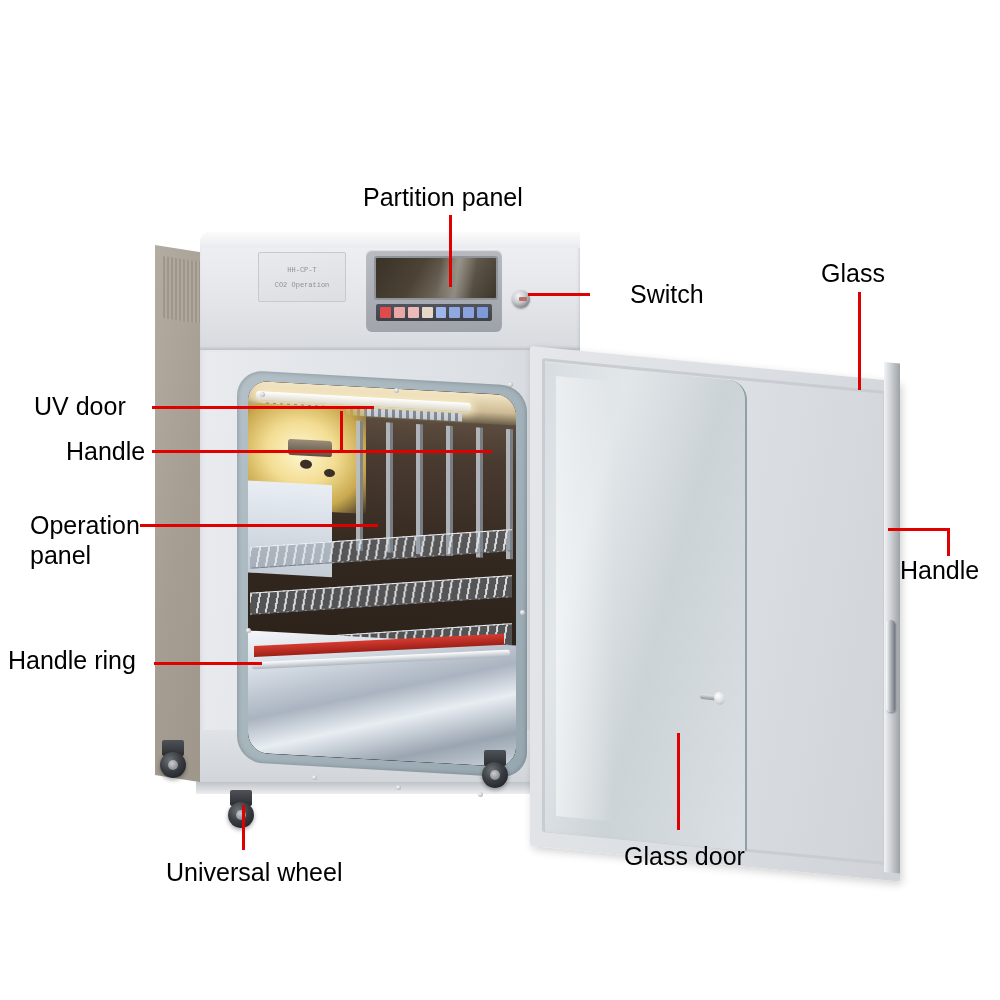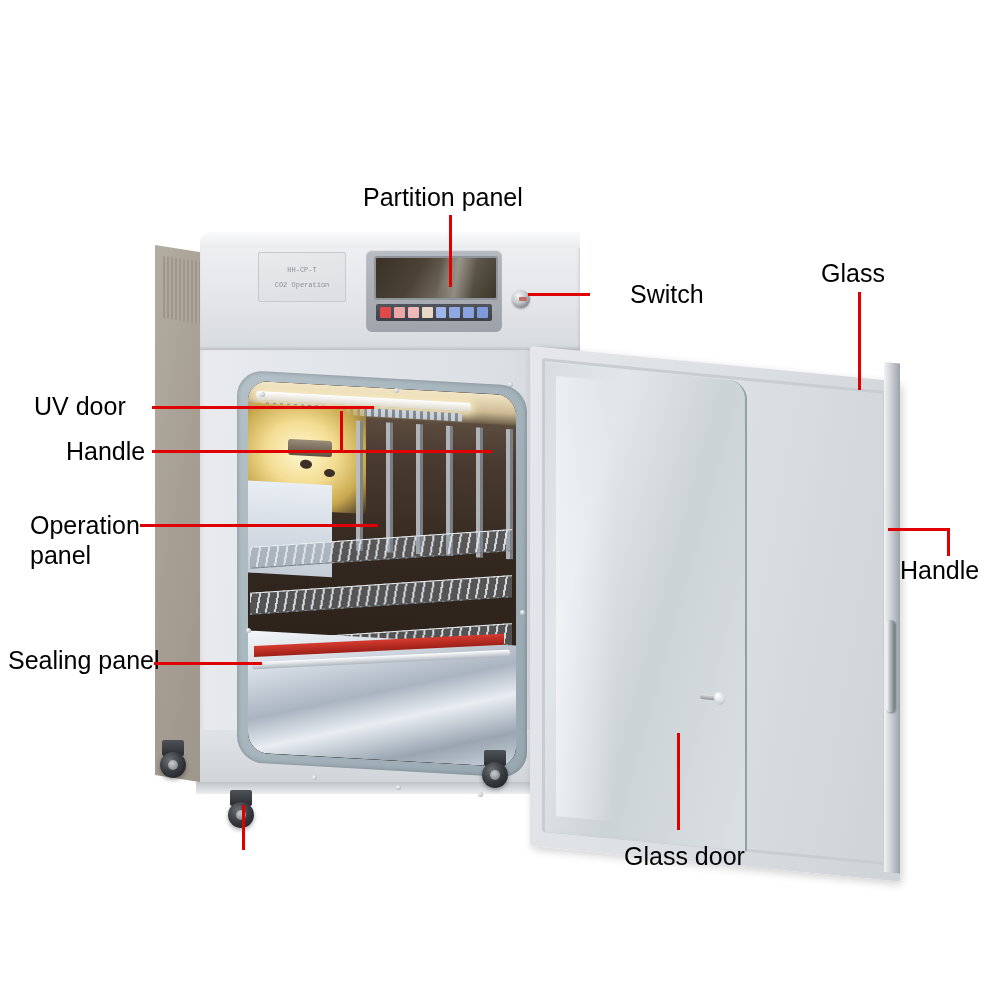--- a/index.html
+++ b/index.html
@@ -558,21 +558,22 @@
   <div class="lead h" style="left:152px; top:406px; width:222px;"></div>
 
   <div class="lbl" style="left:66px; top:436px;">Handle</div>
   <div class="lead h" style="left:152px; top:450px; width:340px;"></div>
   <div class="lead v" style="left:340px; top:411px; height:42px;"></div>
 
   <div class="lbl" style="left:30px; top:510px;">Operation</div>
   <div class="lbl" style="left:30px; top:540px;">panel</div>
   <div class="lead h" style="left:140px; top:524px; width:238px;"></div>
 
-  <div class="lbl" style="left:8px; top:645px;">Sealing panel</div>
+  <div class="lbl" style="left:8px; top:645px;">Handle ring</div>
   <div class="lead h" style="left:154px; top:662px; width:108px;"></div>
 
+  <div class="lbl" style="left:166px; top:857px;">Universal wheel</div>
   <div class="lead v" style="left:242px; top:805px; height:45px;"></div>
 
   <div class="lbl" style="left:624px; top:841px;">Glass door</div>
   <div class="lead v" style="left:677px; top:733px; height:97px;"></div>
 
 </div>
 
 </body></html>

